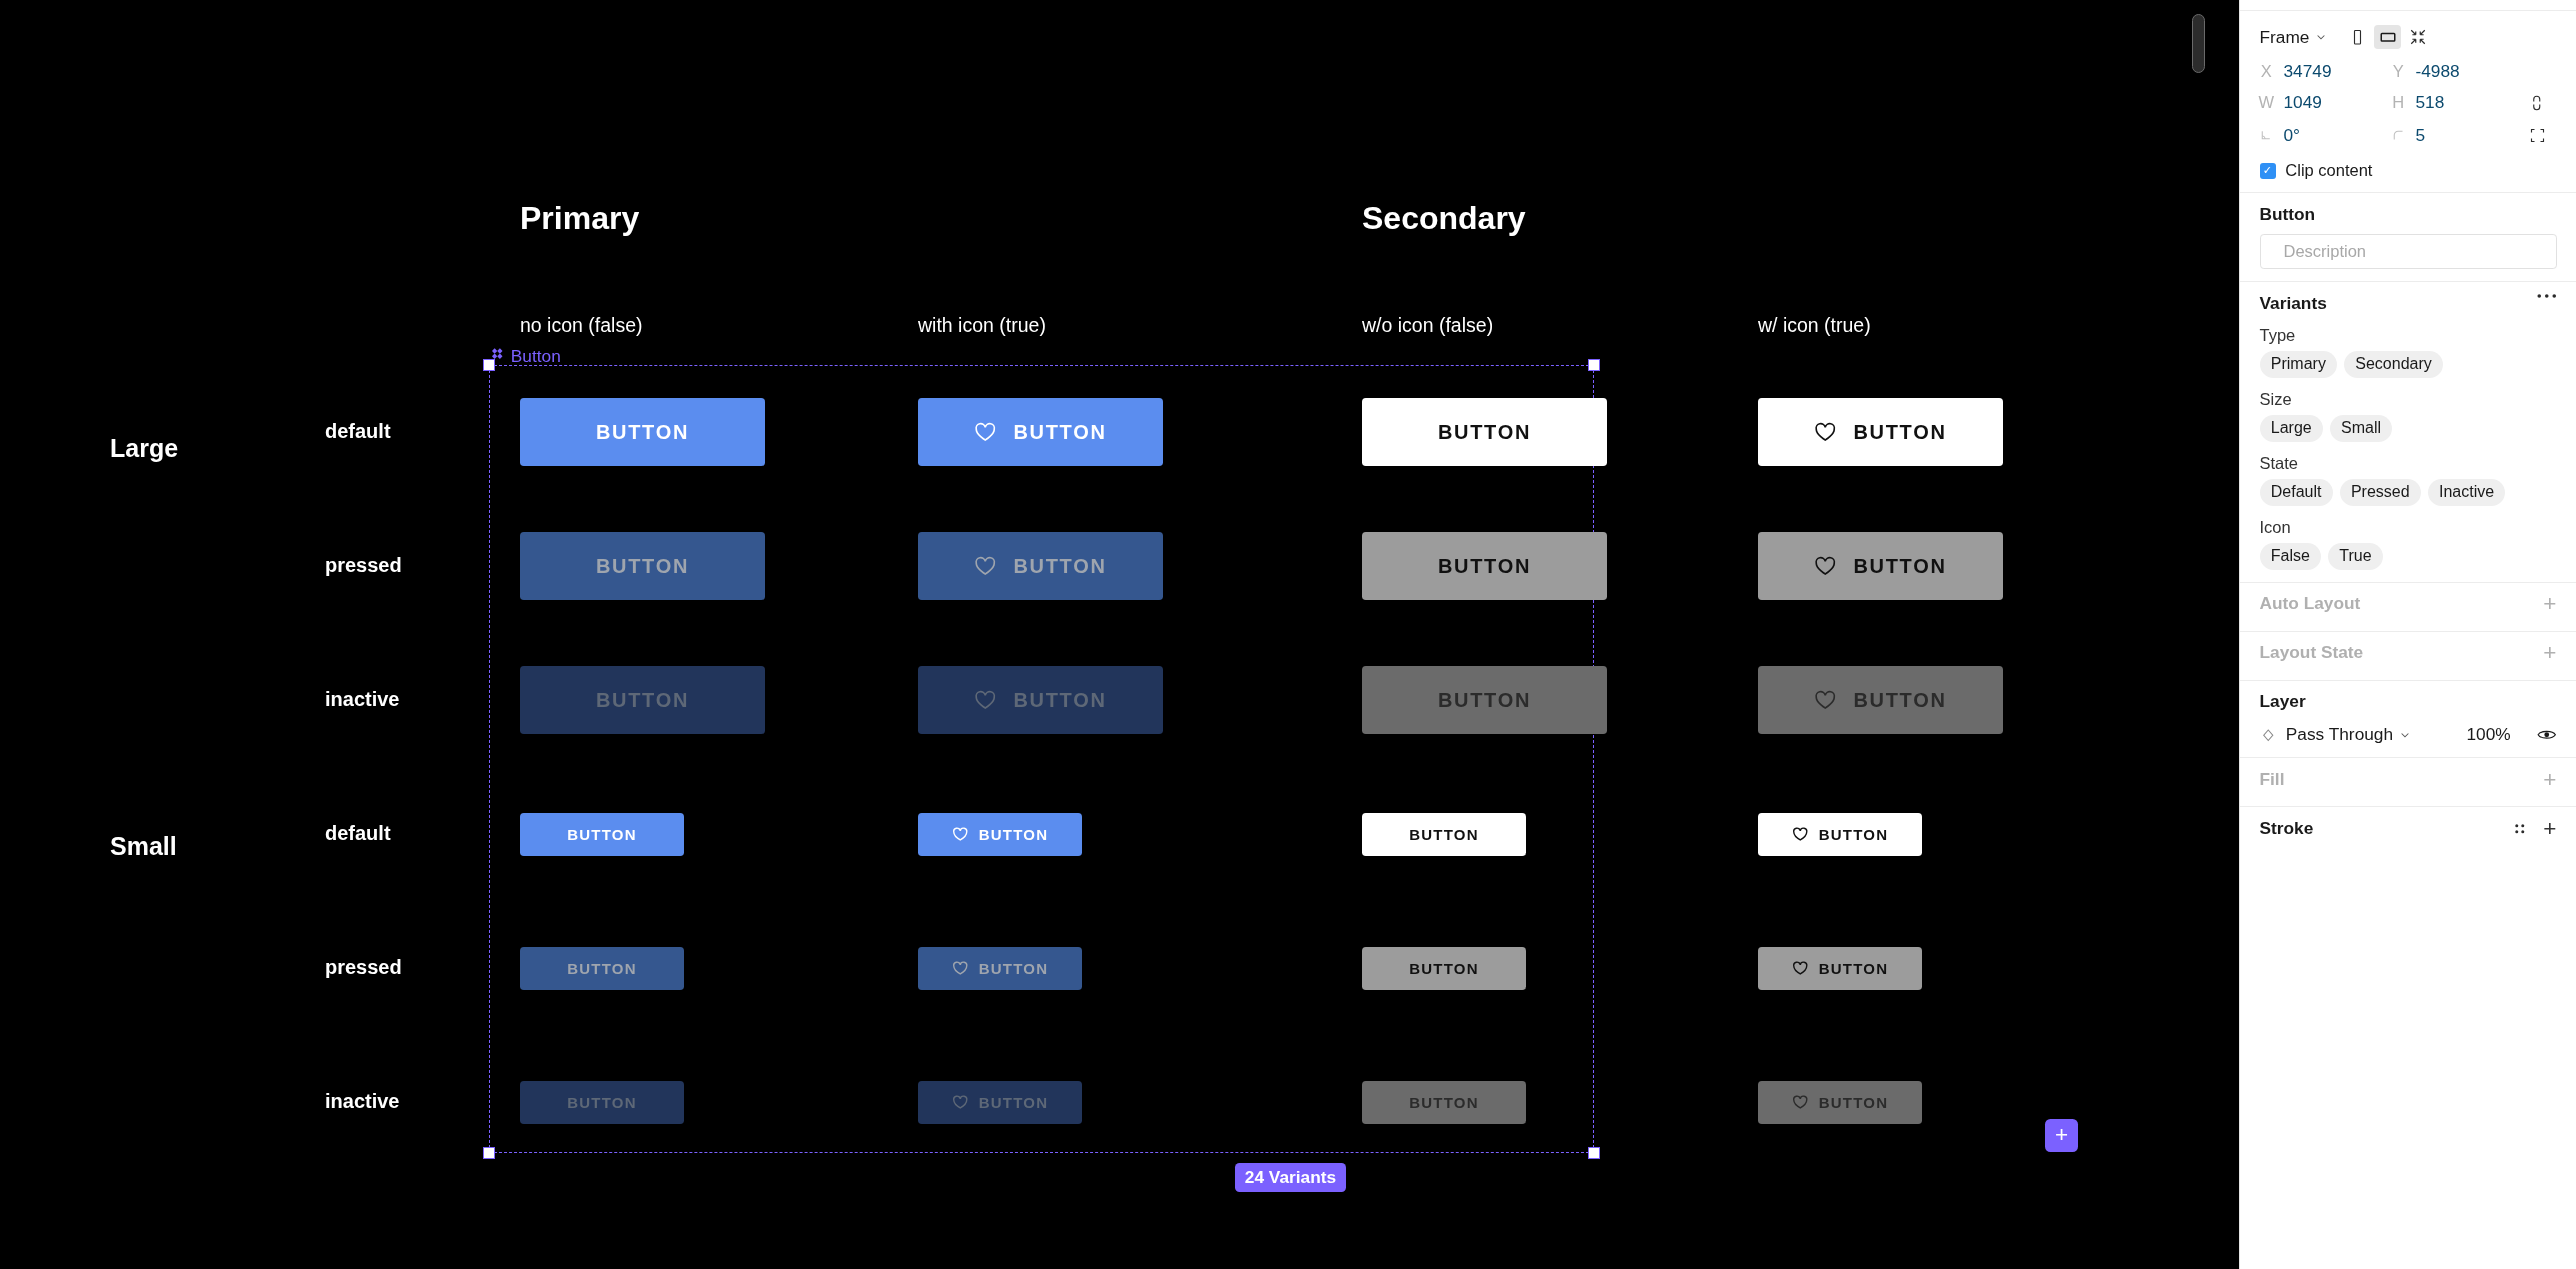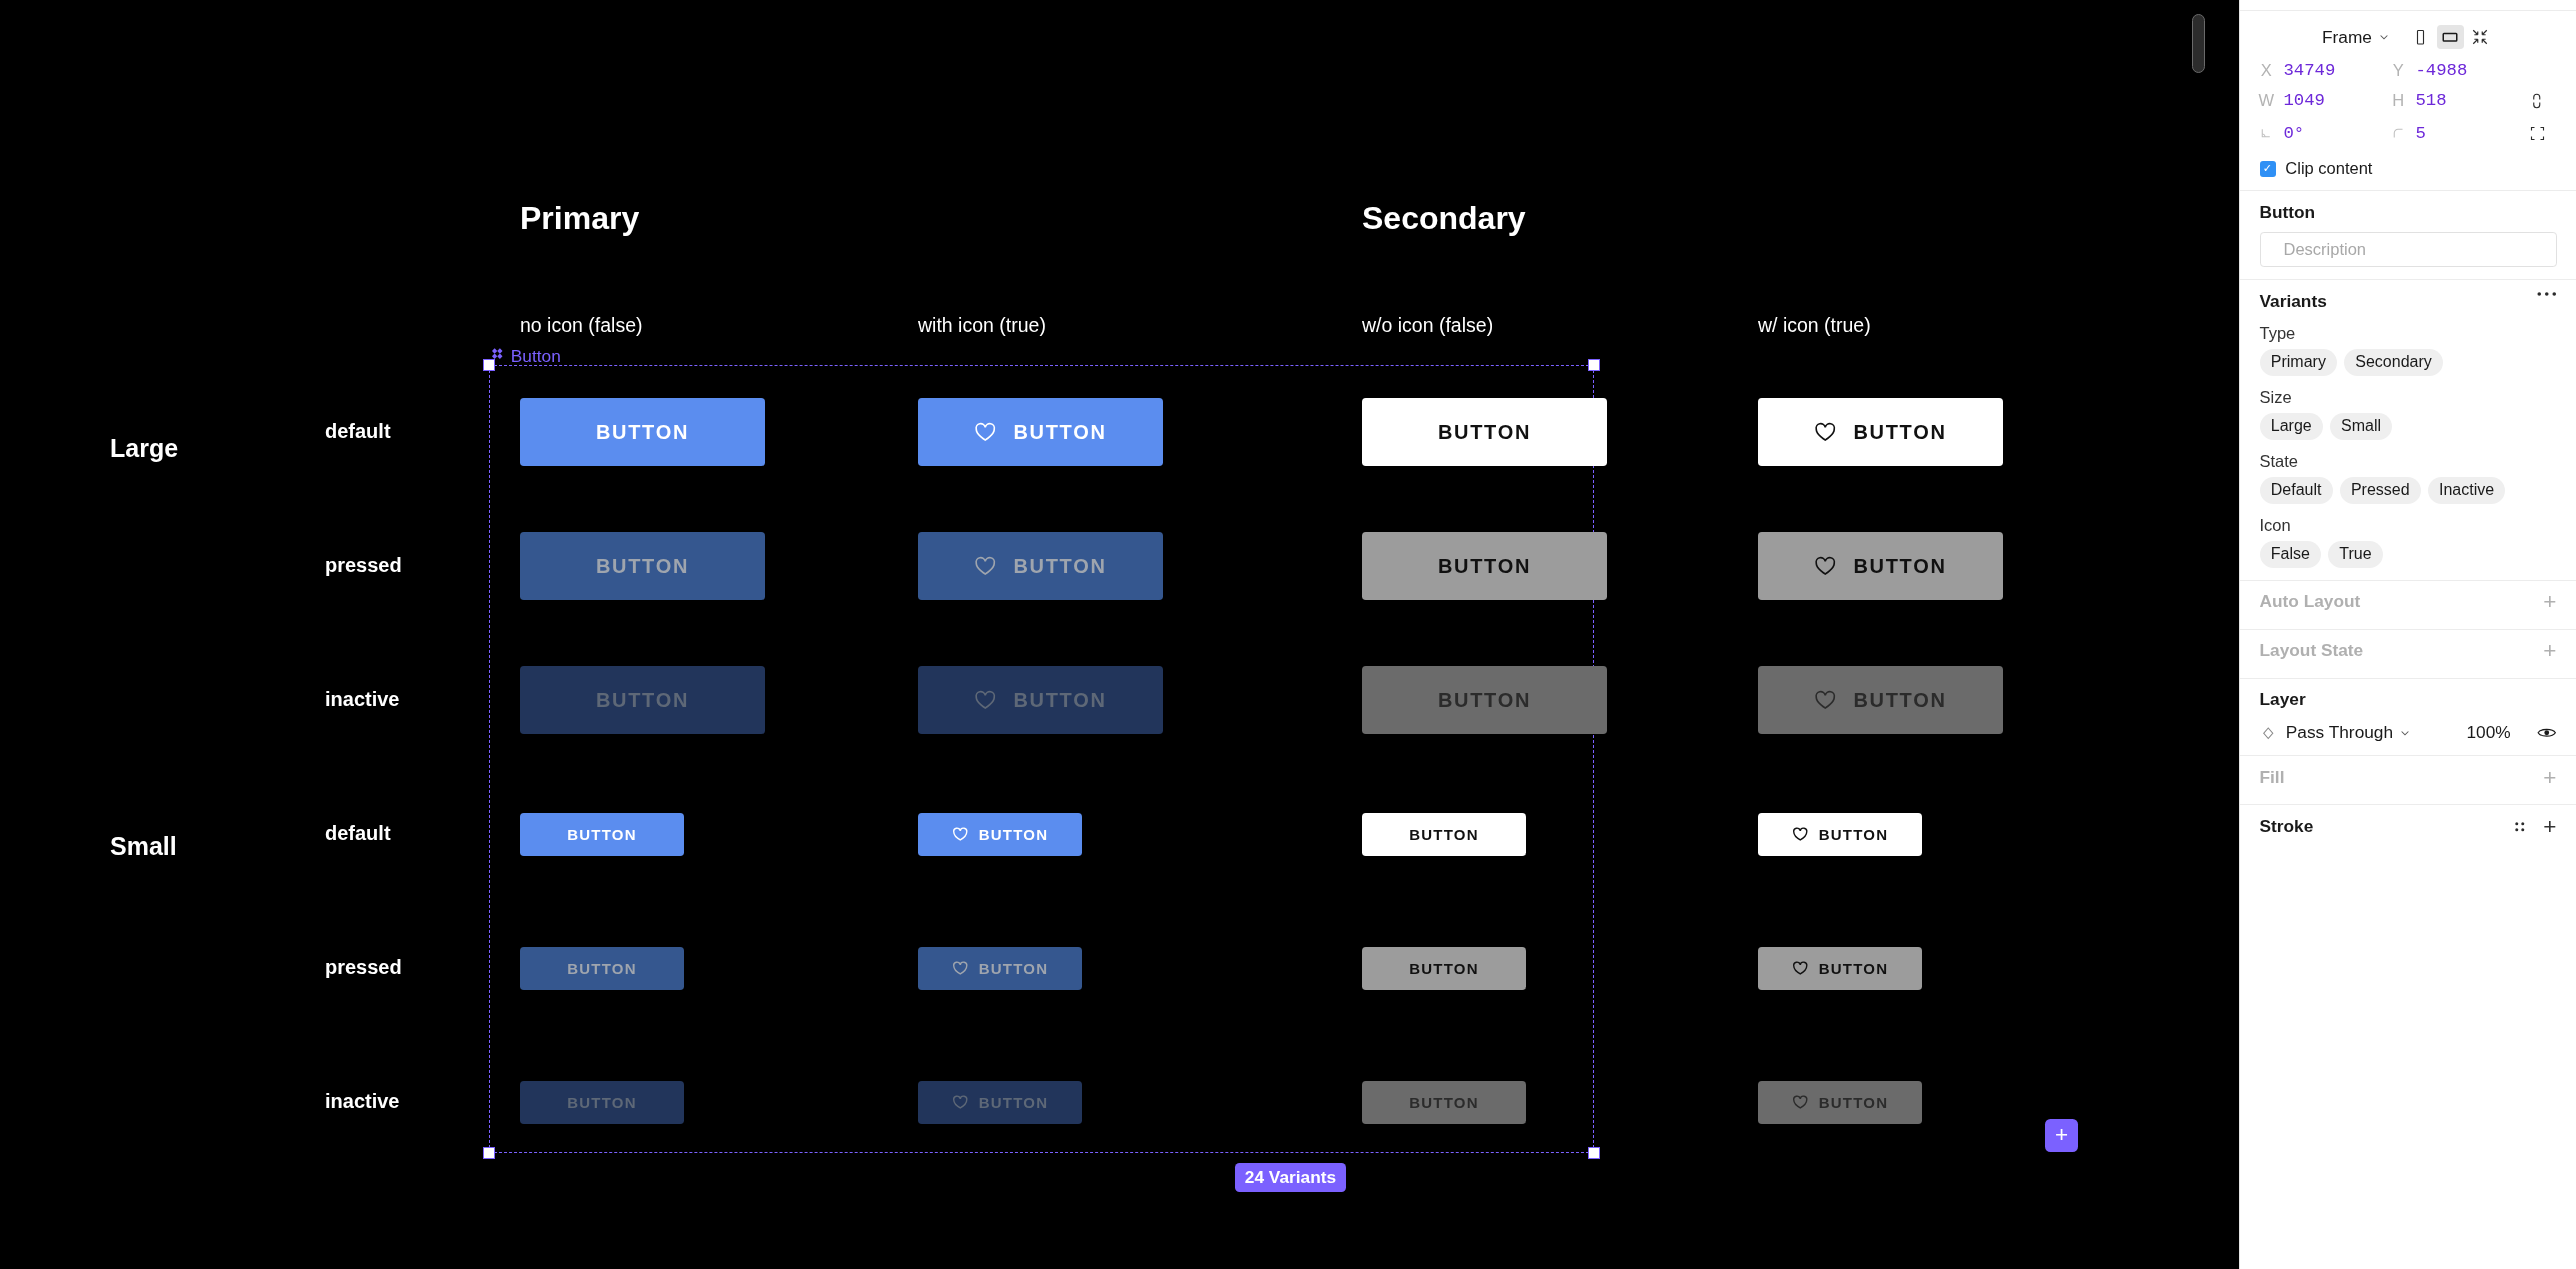--- a/index.html
+++ b/index.html
@@ -102,32 +102,32 @@
     background: #ffffff; border-left: 0.8px solid #e5e5e5;
     color: #1a1a1a; font-size: 16.5px;
   }
   #panel .topbar { height: 10.5px; border-bottom: 0.8px solid #ececec; }
   .sec { padding: 10.5px 19.5px 12px 19.5px; border-bottom: 0.8px solid #ececec; }
   .sec.noborder { border-bottom: none; }
 
   .row { display: flex; align-items: center; }
   .row-between { display: flex; align-items: flex-start; justify-content: space-between; }
 
-  .frame-row { display: flex; align-items: center; justify-content: center; height: 32px; gap: 17px; }
+  .frame-row { display: flex; align-items: center; justify-content: flex-start; height: 32px; gap: 17px; }
   .frame-type { display: flex; align-items: center; gap: 6px; font-size: 17.3px; color: #1a1a1a; }
   .icon-btn {
     width: 27px; height: 24px; display: flex; align-items: center; justify-content: center;
     border-radius: 3.8px;
   }
   .icon-btn.active { background: #e5e5e5; }
 
   .xy-grid { display: grid; grid-template-columns: 1fr 1fr 33px; row-gap: 9px; align-items: center; margin-top: 7.5px; }
   .field { display: flex; align-items: center; gap: 10.5px; }
   .field .k { color: #b3b3b3; font-size: 16.5px; width: 13.5px; display: flex; justify-content: center; }
-  .field .v { color: #6d28d9; font-size: 17.3px; font-family: Liberation Mono, monospace; }
+  .field .v { color: #0c4a6e; font-size: 17.3px; }
 
   .checkline { display: flex; align-items: center; gap: 9.8px; margin-top: 13.5px; }
   .cbox {
     width: 16px; height: 16px; border-radius: 3px; background: #2f90f5;
     display: flex; align-items: center; justify-content: center;
     color: #fff; font-size: 11.3px; line-height: 1;
   }
 
   .sec-title { font-size: 17.3px; font-weight: 700; color: #1a1a1a; }
   .sec-title.muted { color: #b0b0b0; font-weight: 600; }

